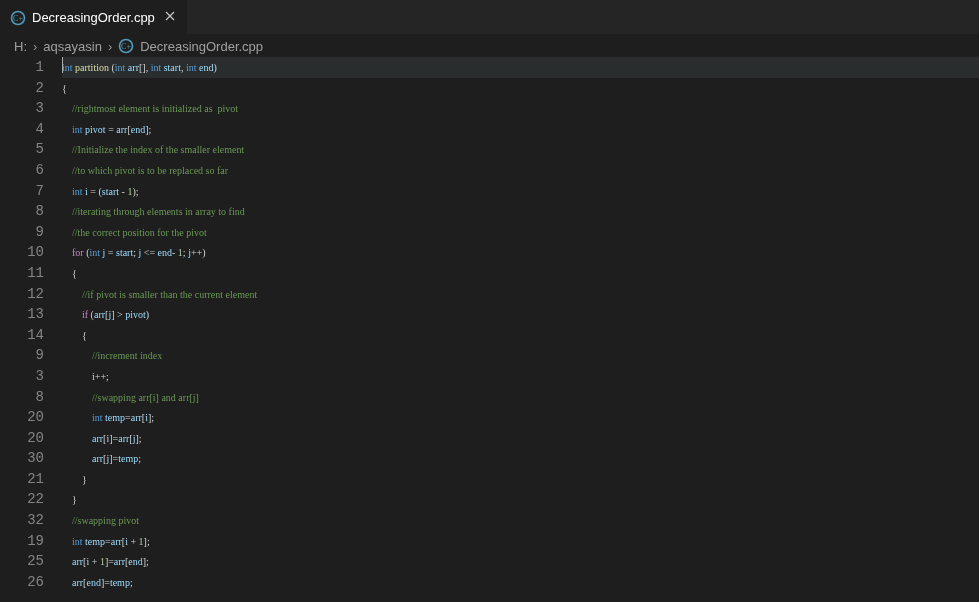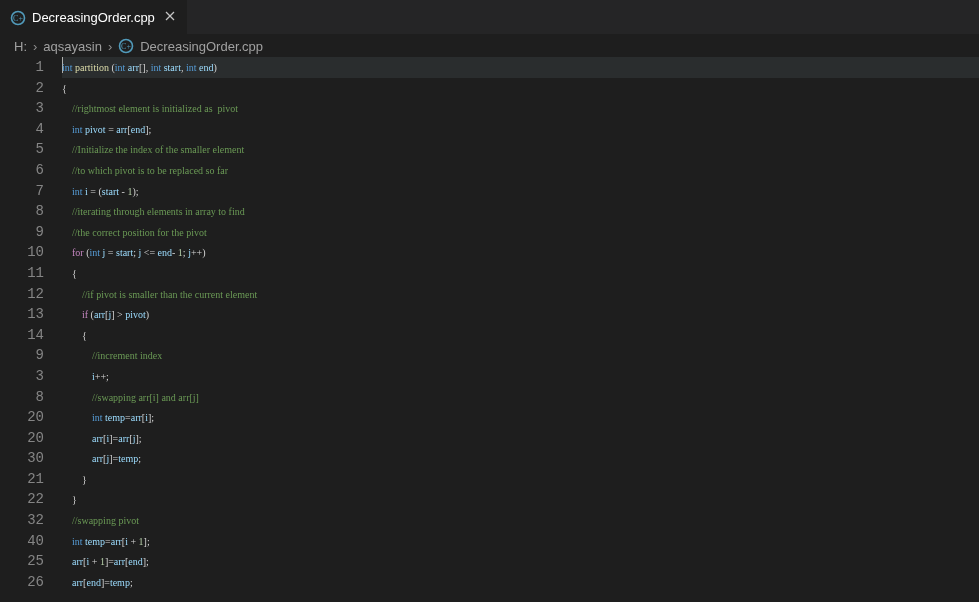--- a/index.html
+++ b/index.html
@@ -173,21 +173,21 @@
       <div>14</div>
       <div>9</div>
       <div>3</div>
       <div>8</div>
       <div>20</div>
       <div>20</div>
       <div>30</div>
       <div>21</div>
       <div>22</div>
       <div>32</div>
-      <div>40</div>
+      <div>19</div>
       <div>25</div>
       <div>26</div>
     </div>
   <div class="codearea">
     <div class="line-highlight"></div>
     <pre class="code" id="code"><span><span class="cursor"></span><span class="tk-type">int</span><span> </span><span class="tk-fn">partition</span><span> (</span><span class="tk-type">int</span><span> </span><span class="tk-var">arr</span><span>[], </span><span class="tk-type">int</span><span> </span><span class="tk-var">start</span><span>, </span><span class="tk-type">int</span><span> </span><span class="tk-var">end</span><span>)</span></span>
 <span><span>{</span></span>
 <span><span>    </span><span class="tk-comment">//rightmost element is initialized as  pivot</span></span>
 <span><span>    </span><span class="tk-type">int</span><span> </span><span class="tk-var">pivot</span><span> = </span><span class="tk-var">arr</span><span>[</span><span class="tk-var">end</span><span>];</span></span>
 <span><span>    </span><span class="tk-comment">//Initialize the index of the smaller element</span></span>

